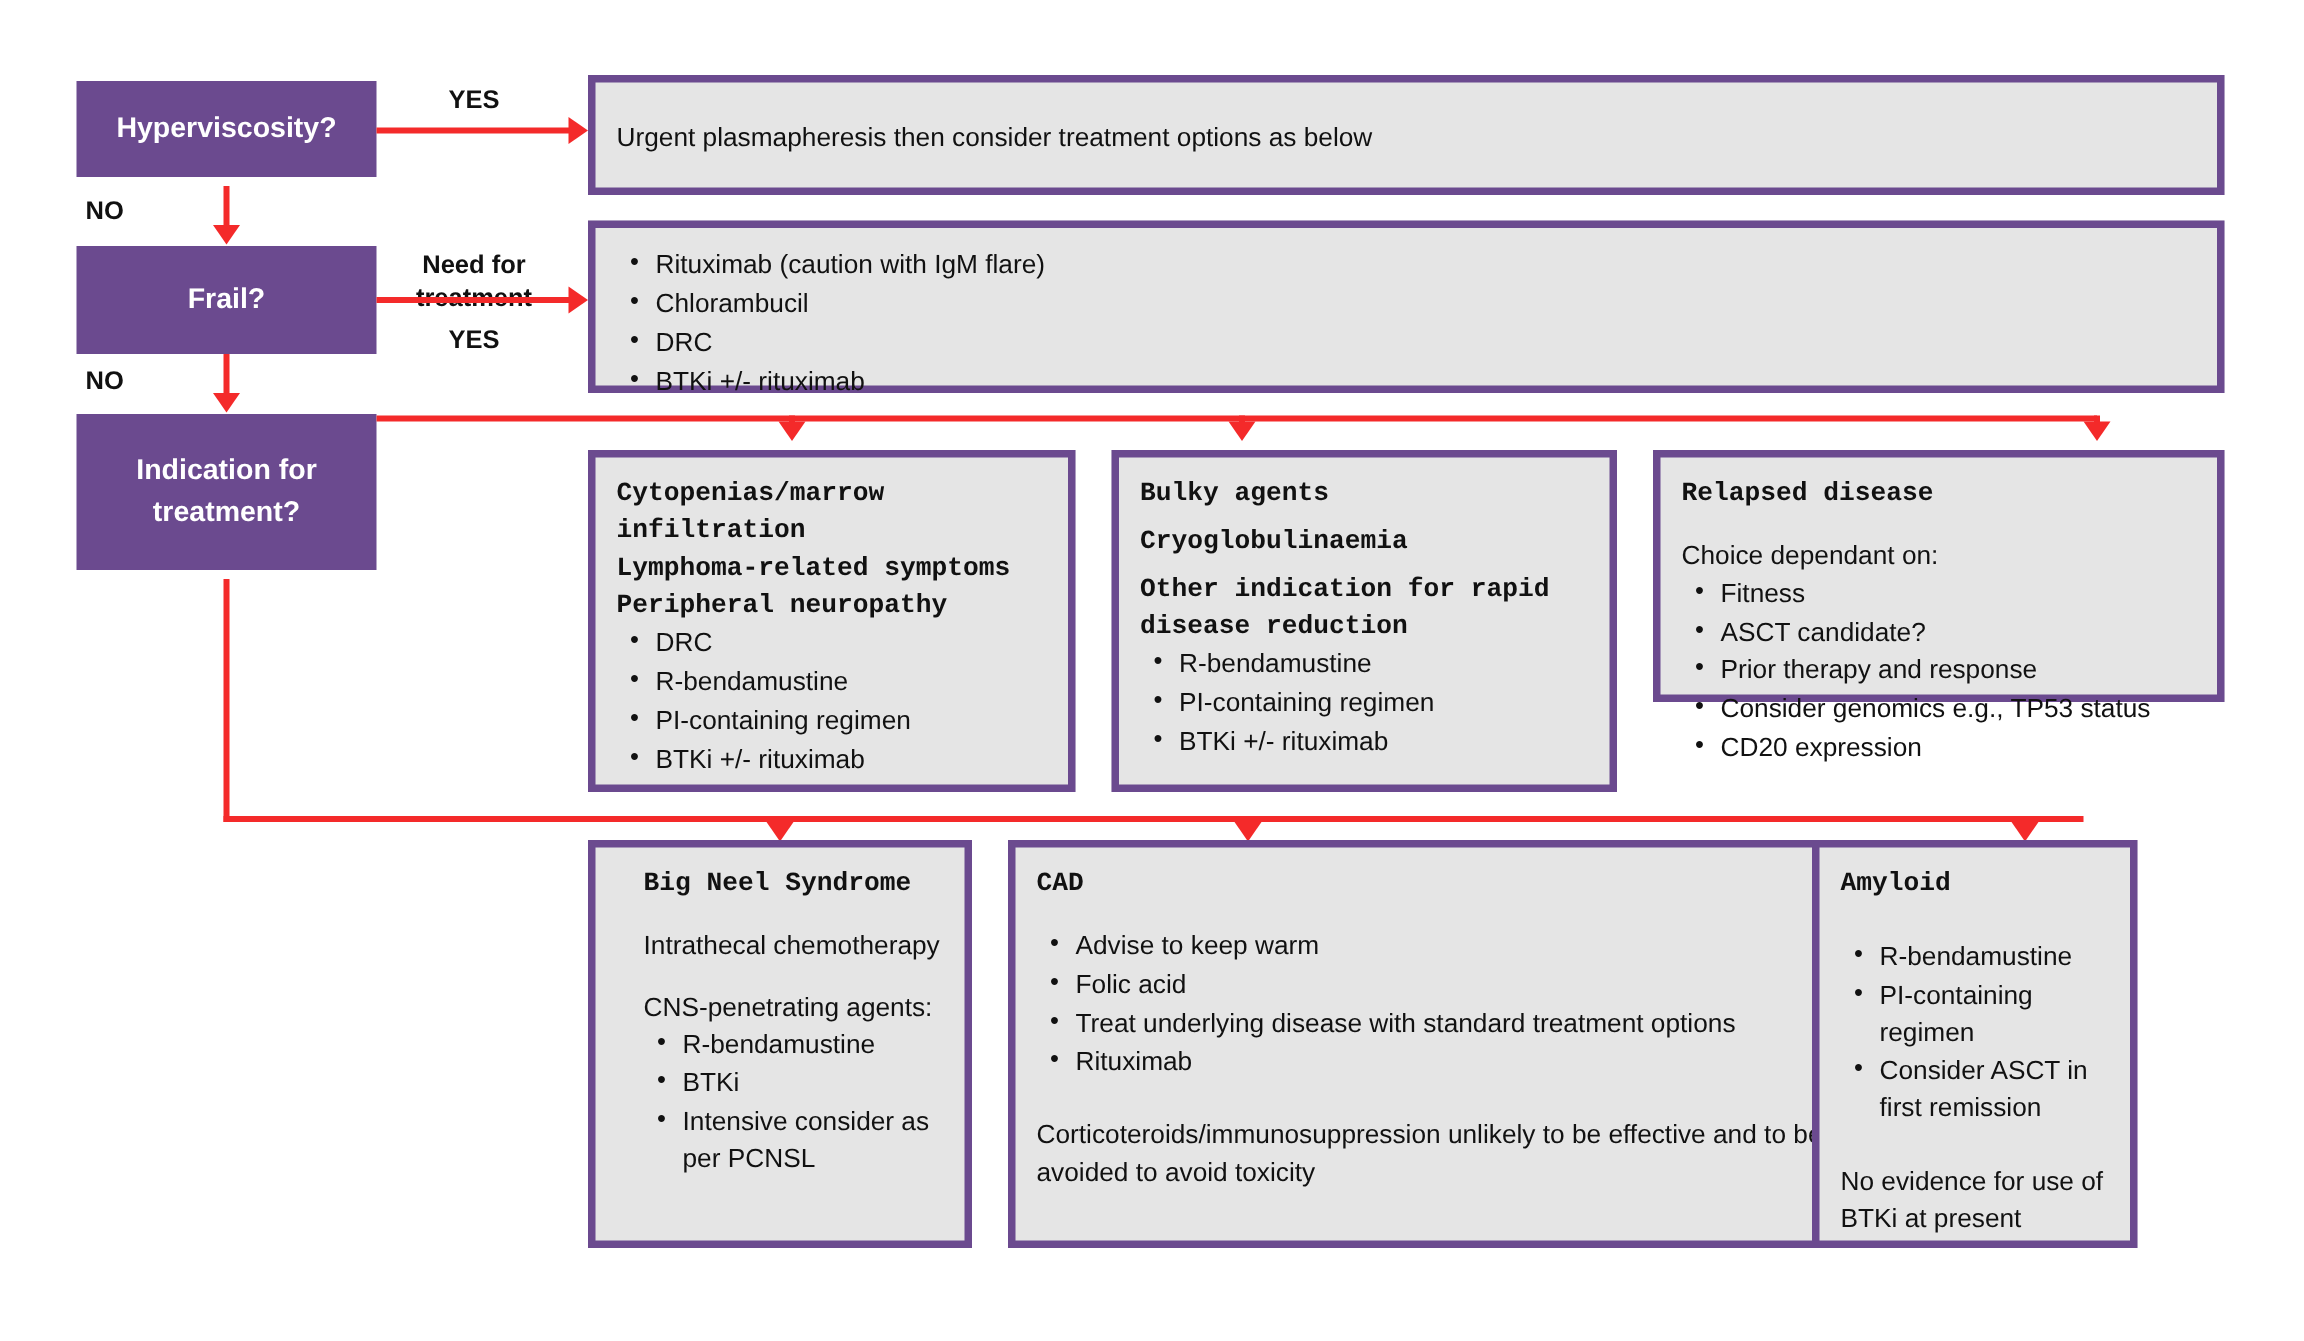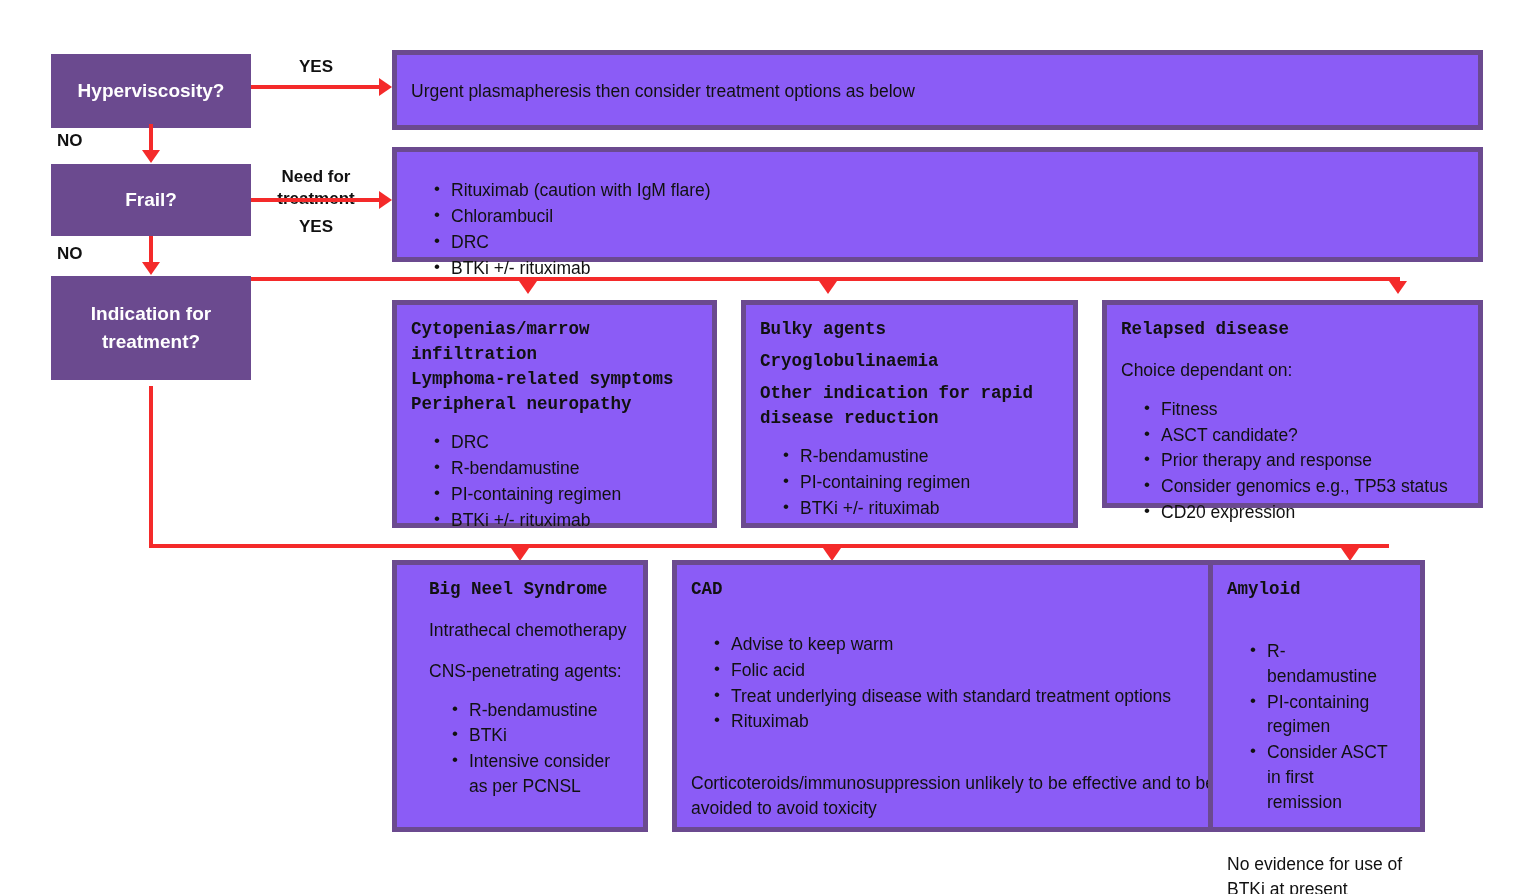--- a/index.html
+++ b/index.html
@@ -31,40 +31,40 @@
     align-items: center;
     justify-content: center;
     text-align: center;
     box-sizing: border-box;
     padding: 4px 8px;
   }
 
   
   .card {
     position: absolute;
-    background: #8b5cf6;
+    background: #e5e5e5;
     border: 5px solid #6B4A8F;
     box-sizing: border-box;
     padding: 12px 14px 10px 14px;
     font-size: 17.5px;
     line-height: 1.42;
     color: #111111;
   }
   .card .hdr {
     font-weight: bold;
     margin: 0;
     font-family: Liberation Mono, monospace;
   }
   .card .plain {
     margin: 0;
   }
   .card .gap { height: 16px; }
   .card .gap-sm { height: 7px; }
   .card ul {
-    margin: 14px;
+    margin: 0;
     padding: 0 0 0 26px;
     list-style: none;
   }
   .card ul li {
     position: relative;
     padding-left: 0;
     margin: 0 0 1px 0;
   }
   .card ul li::before {
     content: "\2022";
@@ -104,21 +104,21 @@
     white-space: pre-line;
     line-height: 1.3;
     text-align: center;
   }
 </style>
 </head>
 <body>
 
 <div id="canvas">
 
-  <div class="decision" style="left:51px; top:54px; width:200px; height:74px;">
+  <div class="decision" style="left:51px; top:54px; width:200px; height:64px;">
     <span>Hyperviscosity?</span>
   </div>
 
   <div class="decision" style="left:51px; top:164px; width:200px; height:72px;">
     <span>Frail?</span>
   </div>
 
   <div class="decision" style="left:51px; top:276px; width:200px; height:104px; flex-direction:column;">
     <span>Indication for</span>
     <span>treatment?</span>
@@ -192,21 +192,21 @@
     <div class="gap-sm"></div>
     <div class="hdr">Other indication for rapid</div>
     <div class="hdr">disease reduction</div>
     <ul>
       <li>R-bendamustine</li>
       <li>PI-containing regimen</li>
       <li>BTKi +/- rituximab</li>
     </ul>
   </div>
 
-  <div class="card" style="left:1102px; top:300px; width:381px; height:208px;">
+  <div class="card" style="left:1102px; top:300px; width:381px; height:168px;">
     <div class="hdr">Relapsed disease</div>
     <div class="gap"></div>
     <div class="plain">Choice dependant on:</div>
     <ul>
       <li>Fitness</li>
       <li>ASCT candidate?</li>
       <li>Prior therapy and response</li>
       <li>Consider genomics e.g., TP53 status</li>
       <li>CD20 expression</li>
     </ul>

